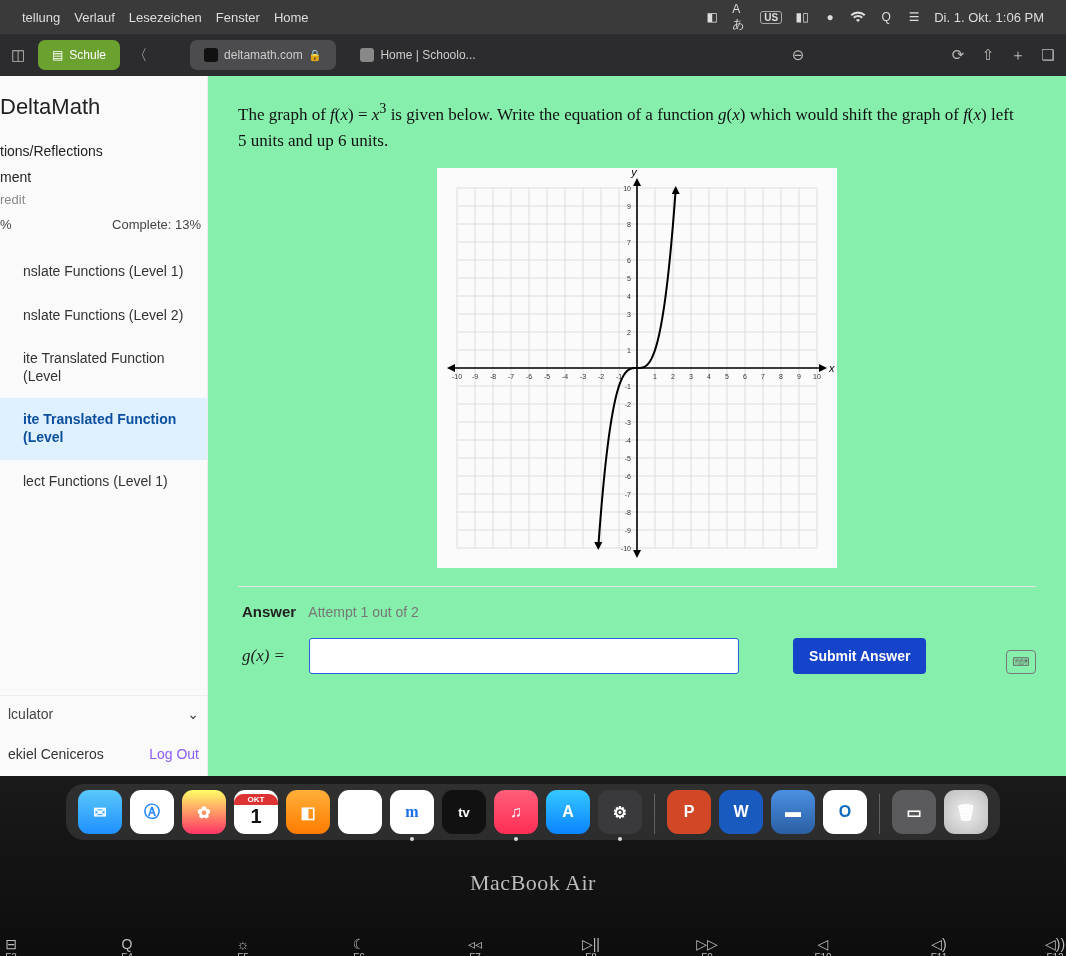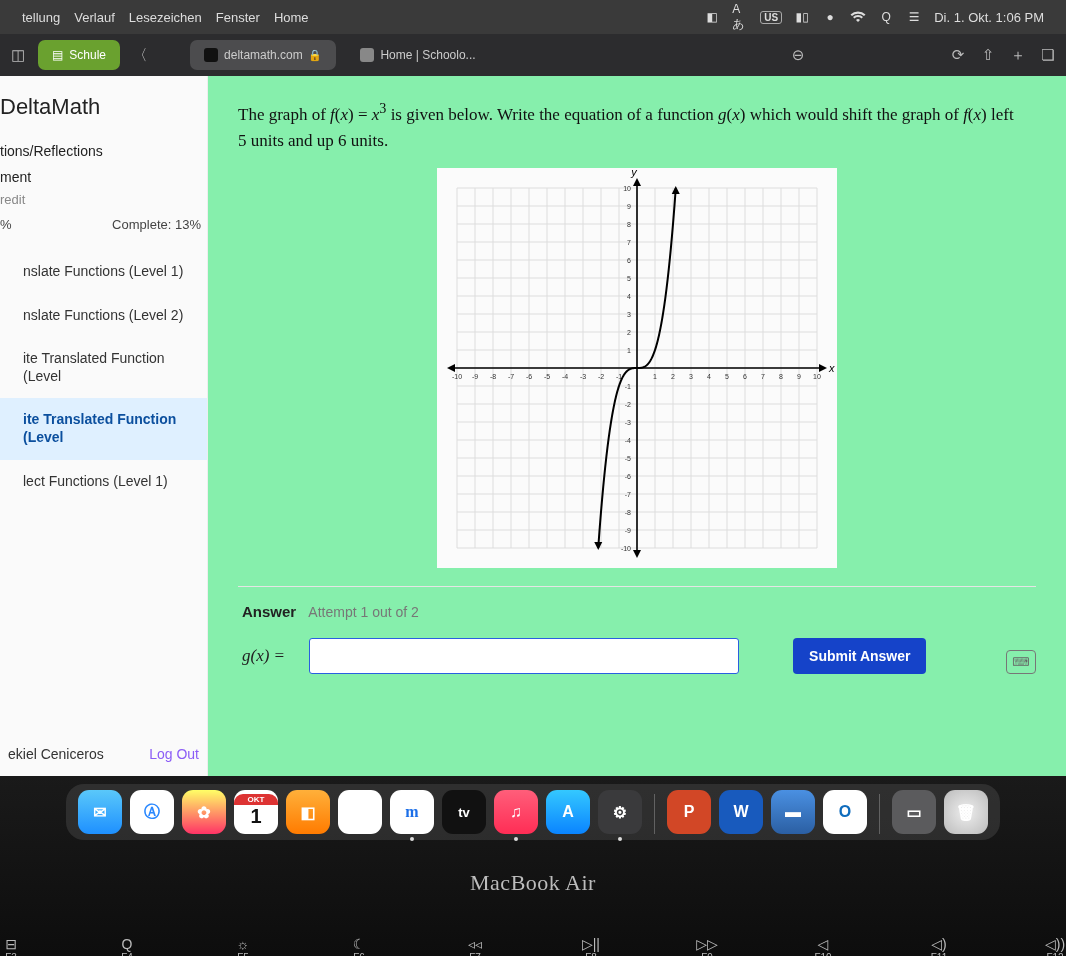--- a/index.html
+++ b/index.html
@@ -130,20 +130,24 @@
     <div class="progress-row">
       <span>%</span>
       <span>Complete: 13%</span>
     </div>
     <div class="nav-item">nslate Functions (Level 1)</div>
     <div class="nav-item">nslate Functions (Level 2)</div>
     <div class="nav-item">ite Translated Function (Level</div>
     <div class="nav-item selected">ite Translated Function (Level</div>
     <div class="nav-item">lect Functions (Level 1)</div>
     <div class="spacer"></div>
+    <div class="calc-row">
+      <span>lculator</span>
+      <span>⌄</span>
+    </div>
     <div class="user-row">
       <span>ekiel Ceniceros</span>
       <span class="logout">Log Out</span>
     </div>
   </div>
 
   <div class="content">
     <div class="problem">
       The graph of <i>f</i>(<i>x</i>) = <i>x</i><sup>3</sup> is given below. Write the equation of a function <i>g</i>(<i>x</i>) which would shift the graph of <i>f</i>(<i>x</i>) left 5 units and up 6 units.
     </div>

